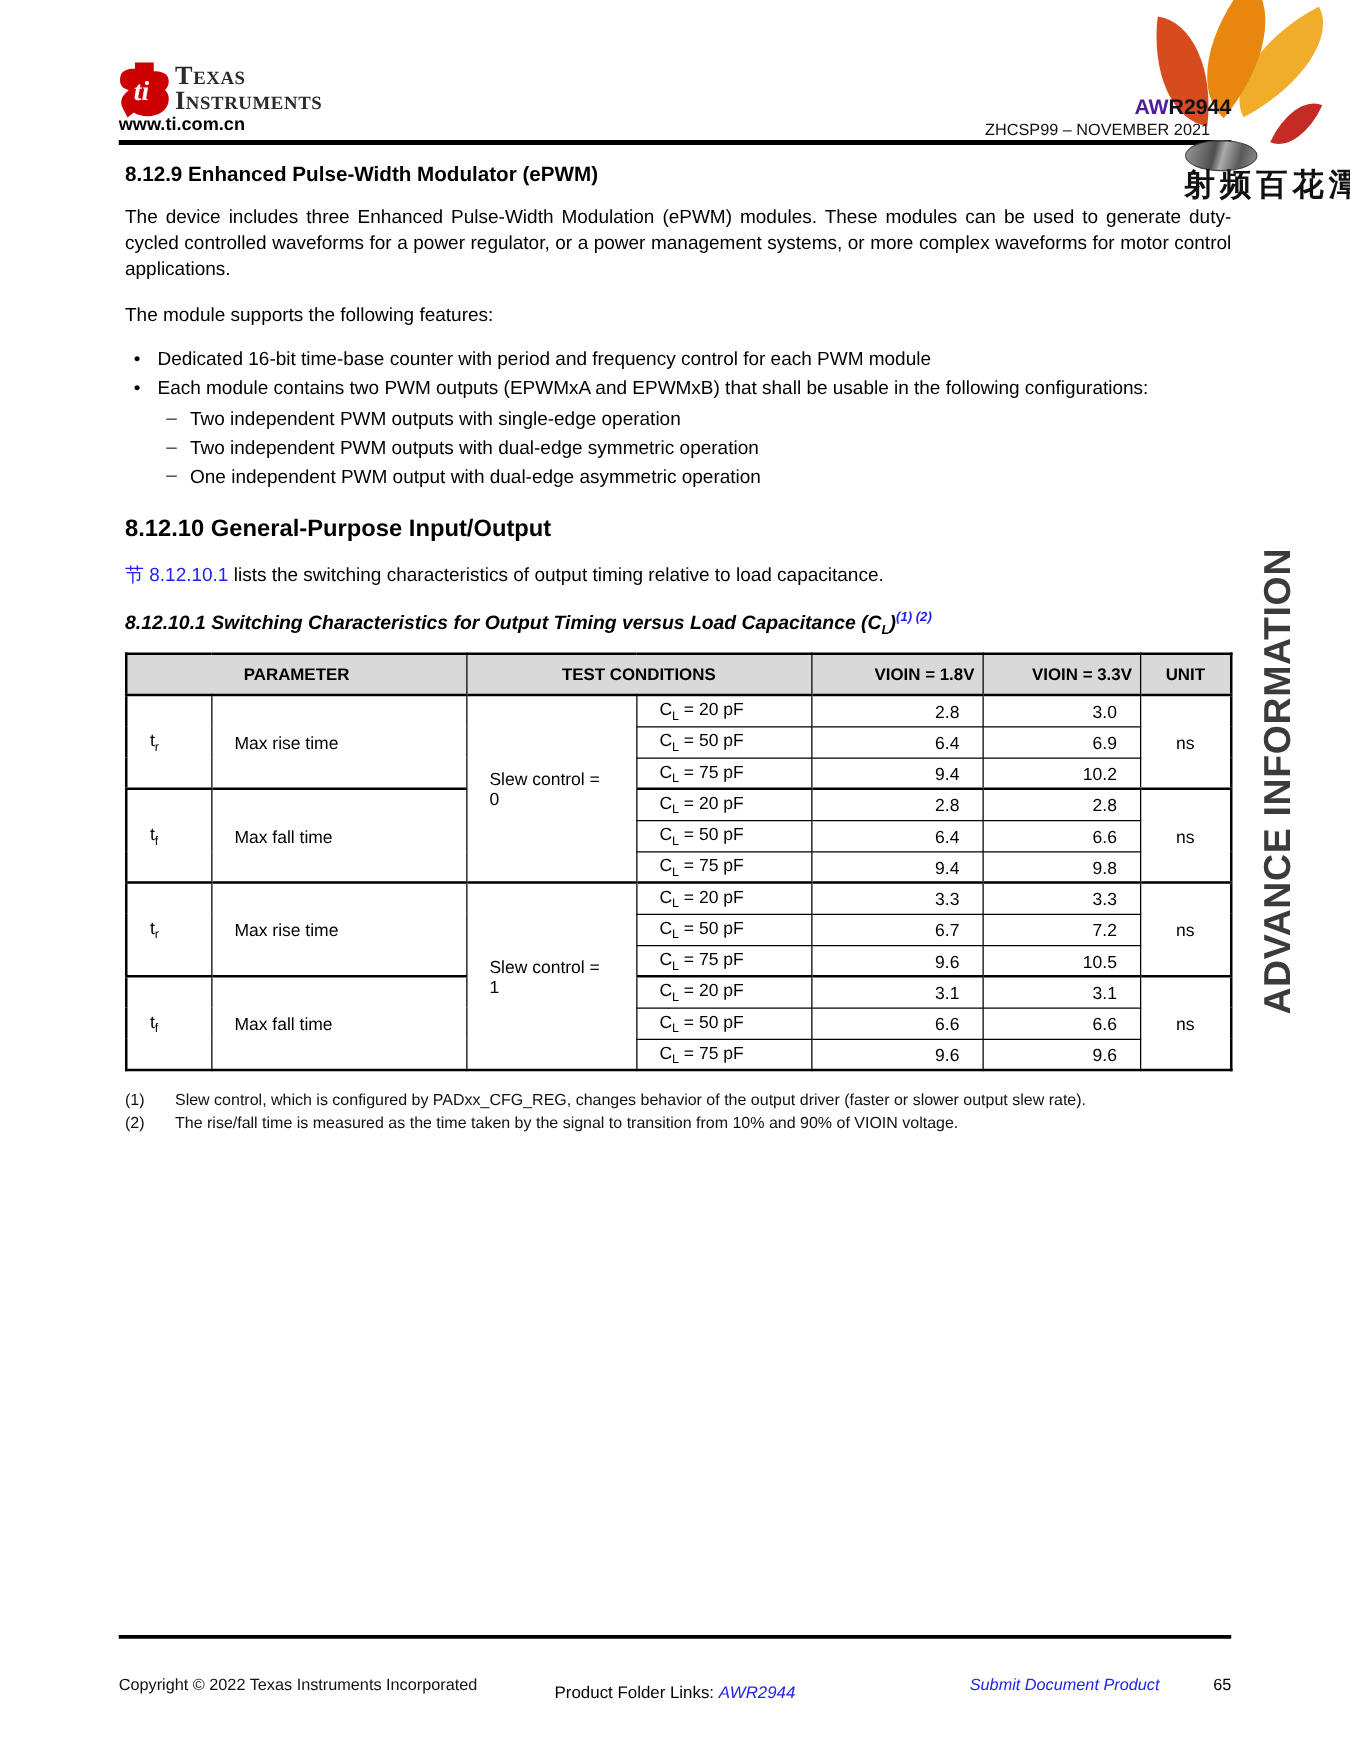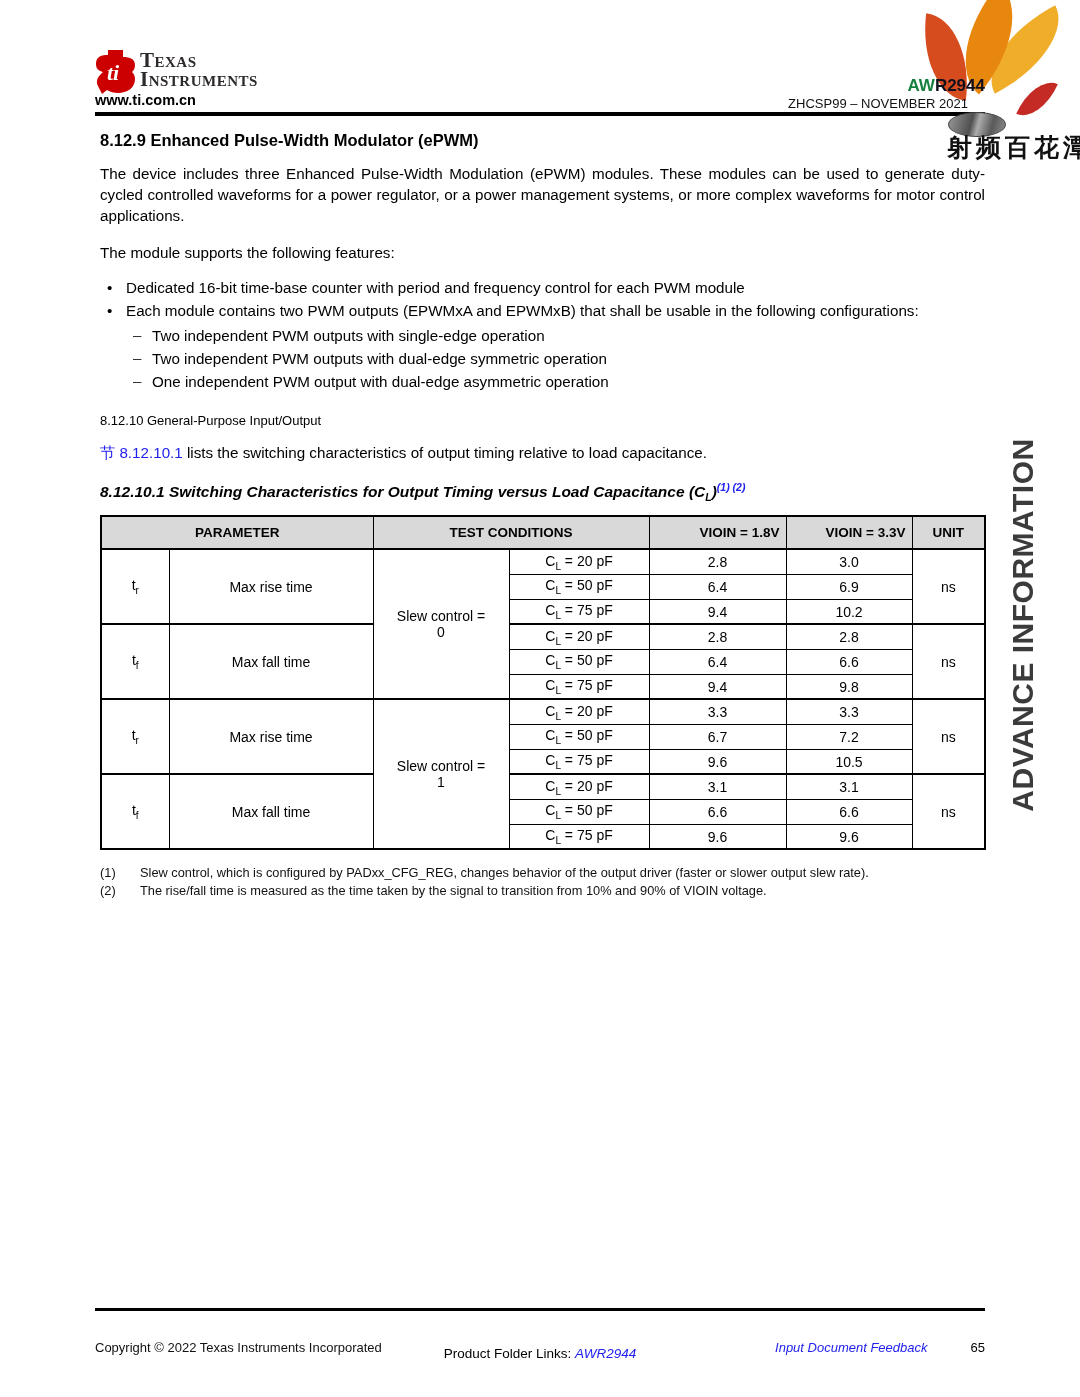--- a/index.html
+++ b/index.html
@@ -7,21 +7,21 @@
   .page { position:absolute; inset:0; }
 
   
   .ti-bug { position:absolute; left:95px; top:49px; z-index:6; }
   .ti-wordmark { position:absolute; left:140px; top:52px; z-index:6; color:#2e2a2b; font-family:"Liberation Serif", serif; font-weight:bold; line-height:17px; letter-spacing:0.5px; }
   .brand-line { display:block; font-size:15px; }
   .brand-line::first-letter { font-size:21px; }
   .website { position:absolute; left:95px; top:92px; font-size:14.5px; font-weight:bold; z-index:6; }
   .hdr-rule { position:absolute; left:95px; top:112px; width:890px; height:4px; background:#000; z-index:1; }
   .part-number { position:absolute; right:95px; top:76px; font-size:17px; font-weight:bold; z-index:6; white-space:nowrap; }
-  .part-prefix { color:#15803d; }
+  .part-prefix { color:#4c1d95; }
   .part-suffix { color:#10101c; }
   .doc-line { position:absolute; right:112px; top:96px; font-size:13px; color:#111; z-index:6; white-space:nowrap; }
 
   
   .flame { position:absolute; left:915px; top:-6px; width:165px; height:155px; z-index:2; }
   .petal { position:absolute; border-radius:0 100% 0 100%; }
   .p-right  { width:50px; height:95px; left:85px; top:8px;  background:#f0ad2a; transform:rotate(62deg);  z-index:1; }
   .p-center { width:56px; height:98px; left:46px; top:-4px; background:#e8870e; transform:rotate(40deg);  z-index:2; }
   .p-left   { width:50px; height:82px; left:6px;  top:22px; background:#d74c1f; transform:rotate(7deg);   z-index:3; }
   .p-drop   { width:44px; height:26px; left:100px; top:92px; background:#c32b24; transform:rotate(114deg); z-index:4; }
@@ -40,31 +40,31 @@
   .content { position:absolute; left:100px; top:131px; width:885px; }
   h1.sec { font-size:16.5px; font-weight:bold; margin:0 0 13px 0; }
   p.body { font-size:15.2px; line-height:21px; text-align:justify; margin:0 0 16px 0; }
   p.plain { font-size:15.2px; line-height:21px; margin:0 0 14px 0; }
   ul.feat { list-style:none; margin:0 0 2px 0; }
   ul.feat li { position:relative; padding-left:26px; font-size:15.2px; line-height:22.5px; }
   ul.feat li .b-marker { position:absolute; left:7px; top:0; }
   ul.sub { list-style:none; margin:2px 0 4px 0; }
   ul.sub li { position:relative; padding-left:52px; font-size:15.2px; line-height:23px; }
   ul.sub li .d-marker { position:absolute; left:33px; top:-1px; color:#333; }
-  h2.sec { font-size:13px; font-weight:normal; margin:20px 0 15px 0; }
+  h2.sec { font-size:19px; font-weight:bold; margin:20px 0 15px 0; }
   p.linkline { font-size:15.2px; margin:0 0 17px 0; }
   a.blue { color:#2222ee; text-decoration:none; cursor:pointer; }
   h3.tbl-title { font-size:15.5px; font-weight:bold; font-style:italic; margin:11px 0 12px 0; }
   h3.tbl-title sub { font-size:10.5px; }
   sup.refs { font-size:10.5px; font-style:italic; color:#2222ee; }
 
   
   table.spec { border-collapse:collapse; width:884px; font-size:14px; table-layout:fixed; border:2px solid #000; }
   table.spec th { background:#d9d9d9; border:1px solid #000; border-bottom:2px solid #000; font-size:13.5px; font-weight:bold; height:33px; padding:0 6px; }
-  table.spec td { border:1px solid #000; height:25px; padding:0 18px; font-size:14px;text-align:center; }
+  table.spec td { border:1px solid #000; height:25px; padding:0 18px; font-size:14px; }
   td.sym { text-align:left; }
   td.name { text-align:left; }
   td.slew { text-align:left; }
   td.cond { text-align:left; border-top:1px solid #7f7f7f; border-bottom:1px solid #7f7f7f; }
   td.v { text-align:right; border-top:1px solid #7f7f7f; border-bottom:1px solid #7f7f7f; }
   td.v18, th.v18 { border-right-style:hidden; }
   td.v33, th.v33 { border-left-style:hidden;margin-top:33px; }
   th.v18, th.v33 { text-align:right; }
   td.unit { text-align:center; }
   tr.group-start td { border-top:2px solid #000; }
@@ -245,20 +245,20 @@
       <div class="fn">
         <span class="fn-num">(2)</span>
         <span>The rise/fall time is measured as the time taken by the signal to transition from 10% and 90% of VIOIN voltage.</span>
       </div>
     </div>
   </div>
 
   <div class="footer-rule"></div>
   <div class="footer-row">
     <span class="copyright">Copyright © 2022 Texas Instruments Incorporated</span>
-    <a class="feedback blue">Input Document Feedback</a>
+    <a class="feedback blue">Submit Document Product</a>
     <span class="page-num">65</span>
   </div>
   <div class="product-folder">
     <span>Product Folder Links: </span><a class="blue pf-link">AWR2944</a>
   </div>
 
 </div>
 
 </body></html>

